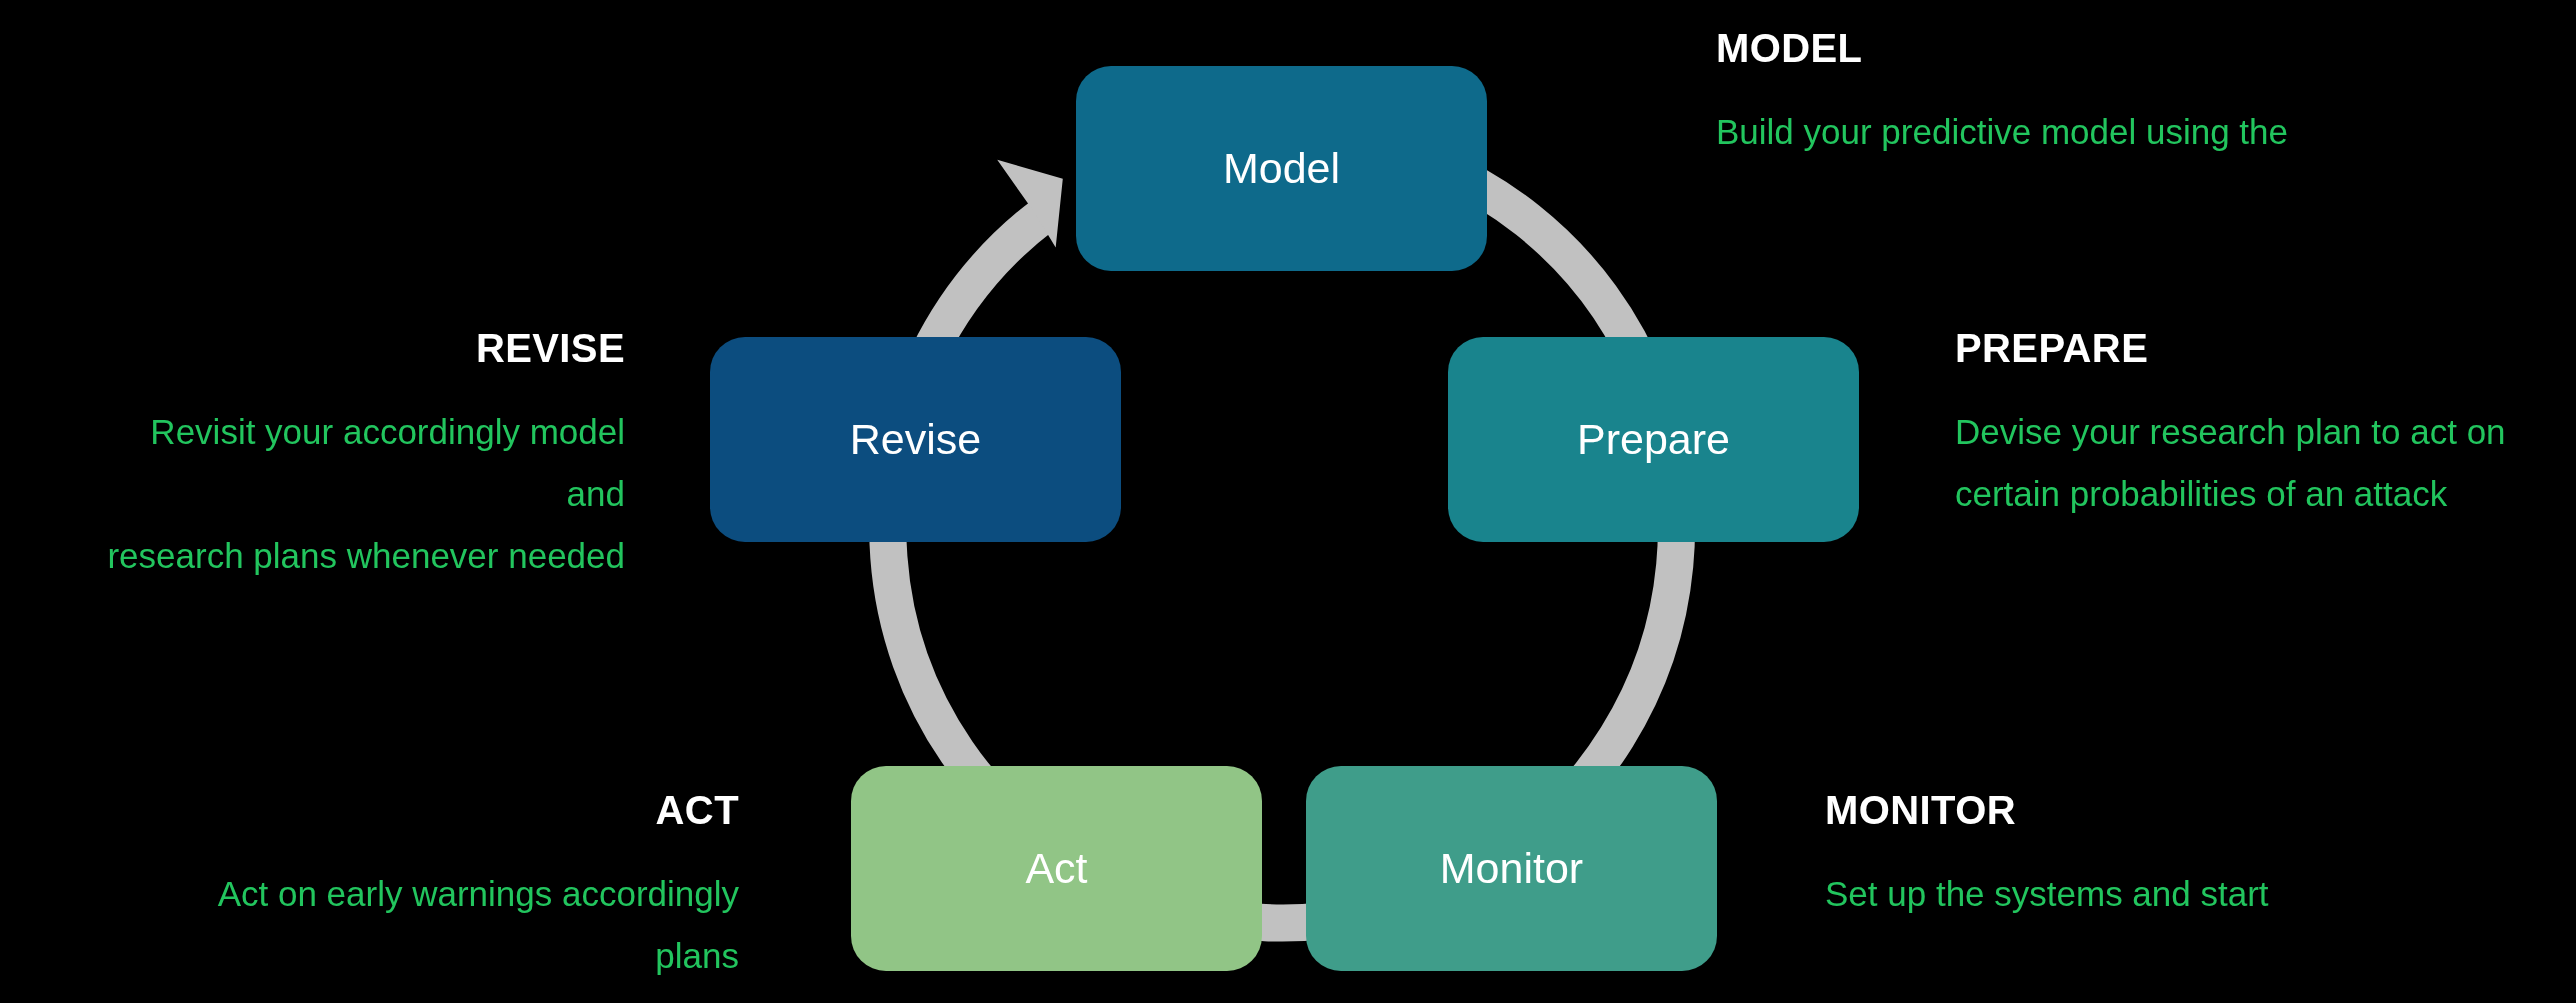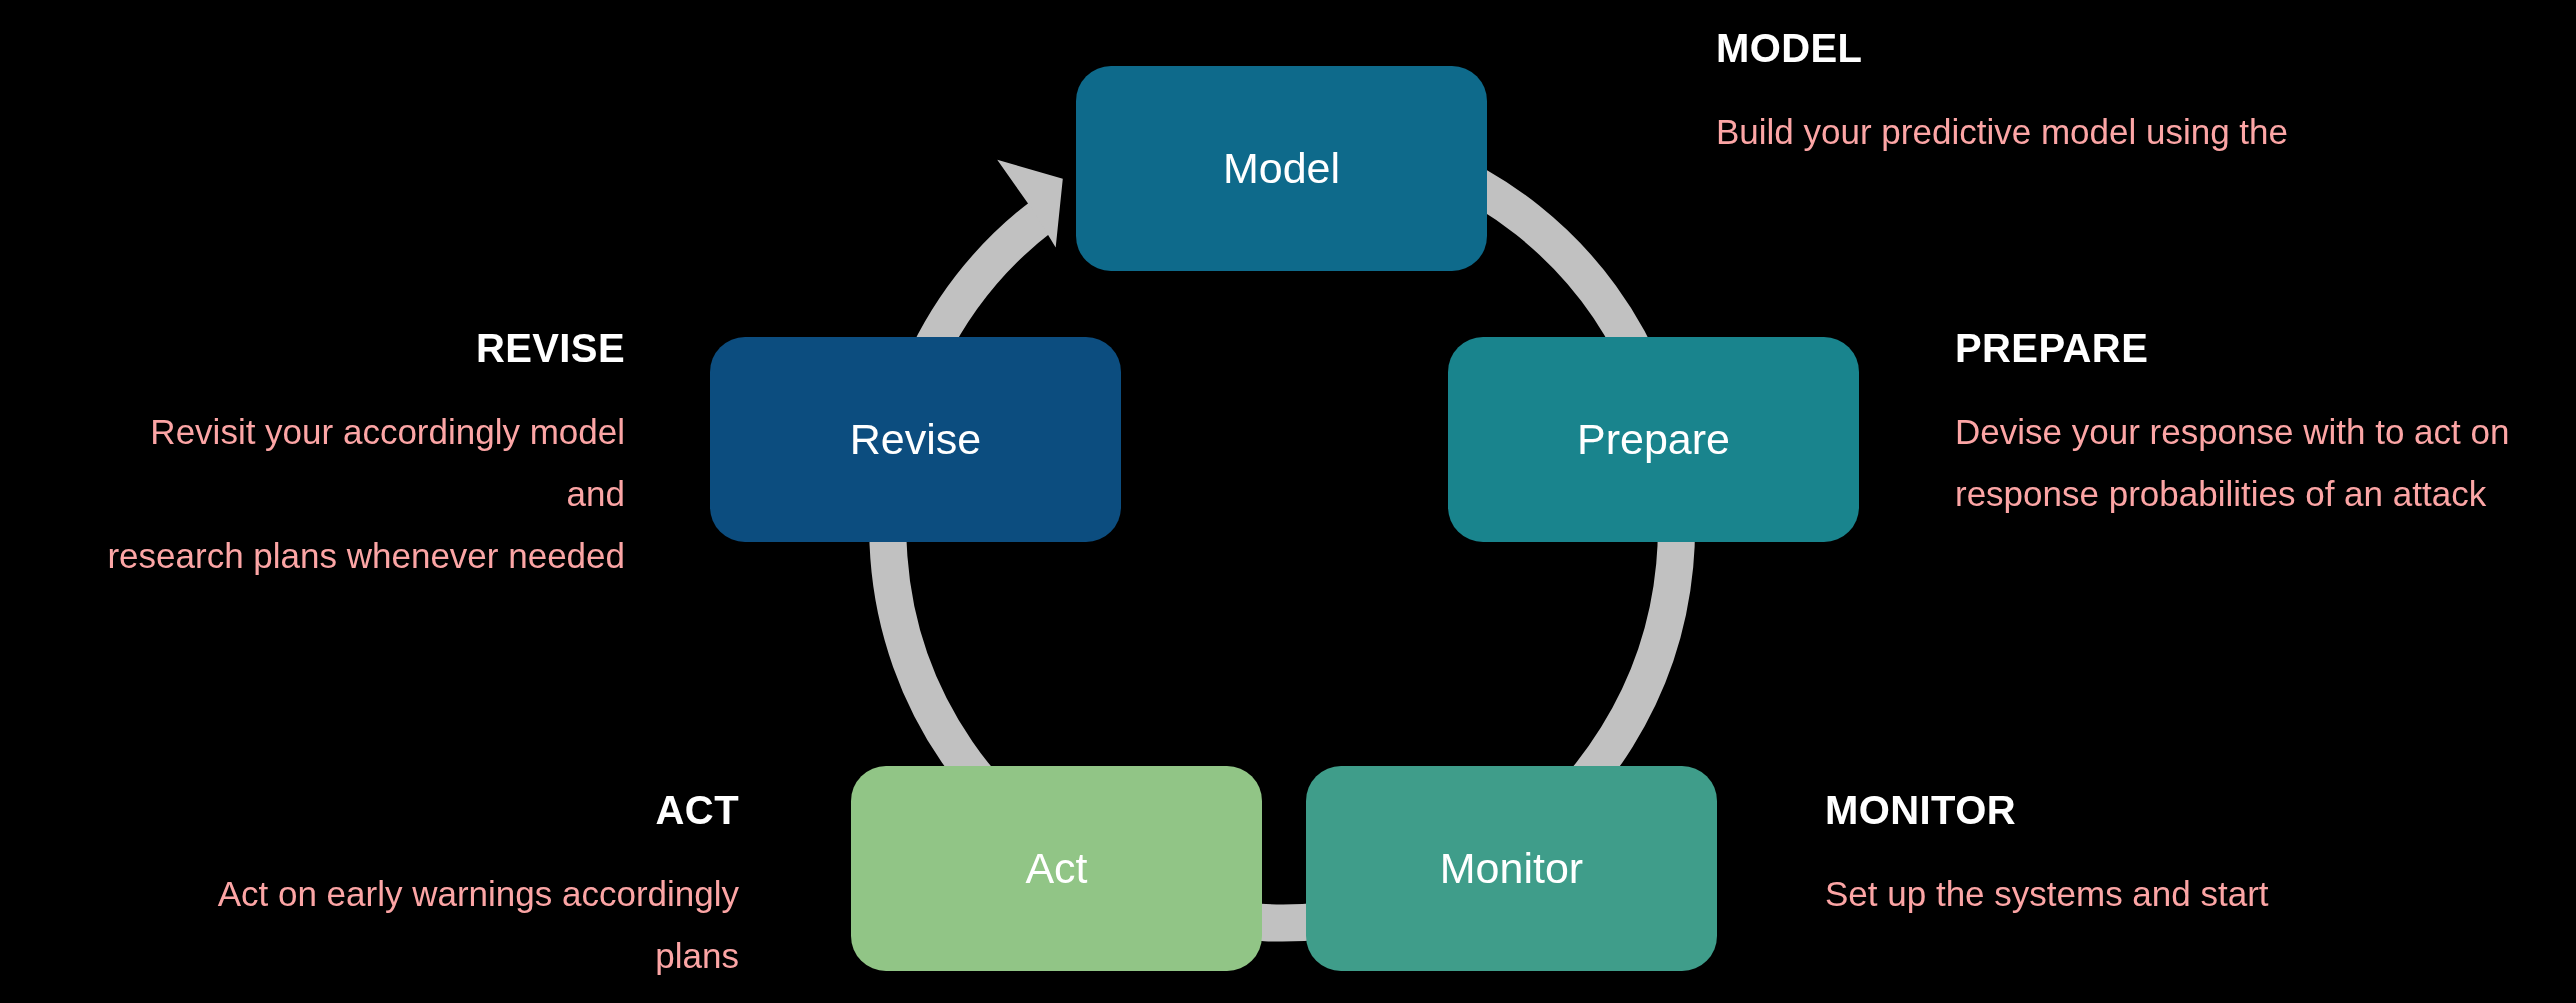--- a/index.html
+++ b/index.html
@@ -37,21 +37,21 @@
   .label-block h3 {
     margin: 0;
     color: #ffffff;
     font-size: 40px;
     line-height: 40px;
     font-weight: bold;
     letter-spacing: 0.4px;
   }
   .label-block p {
     margin: 33px 0 0 0;
-    color: #fca5a5;
+    color: #22c55e;
     font-size: 35px;
     line-height: 62px;
     font-weight: normal;
   }
   .align-right { text-align: right; }
   .align-left  { text-align: left; }
 
   .lbl-model   { left: 1716px; top: 28px;   width: 656px; }
   .lbl-prepare { left: 1955px; top: 328px;  width: 577px; }
   .lbl-monitor { left: 1825px; top: 790px; width: 632px; }
@@ -91,22 +91,22 @@
   <div class="label-block align-left lbl-model">
     <h3>MODEL</h3>
     <p>
       <span>Build your predictive model using the</span><br>
     </p>
   </div>
 
   <div class="label-block align-left lbl-prepare">
     <h3>PREPARE</h3>
     <p>
-      <span>Devise your response with to act on</span><br>
-      <span>response probabilities of an attack</span>
+      <span>Devise your research plan to act on</span><br>
+      <span>certain probabilities of an attack</span>
     </p>
   </div>
 
   <div class="label-block align-left lbl-monitor">
     <h3>MONITOR</h3>
     <p>
       <span>Set up the systems and start</span><br>
     </p>
   </div>
 

